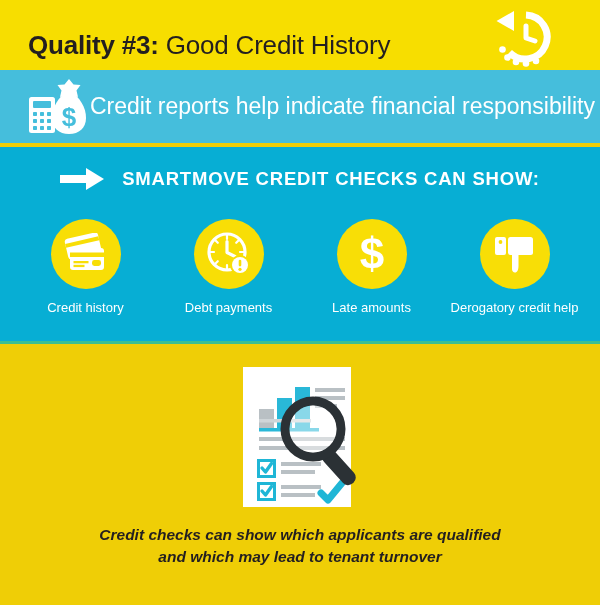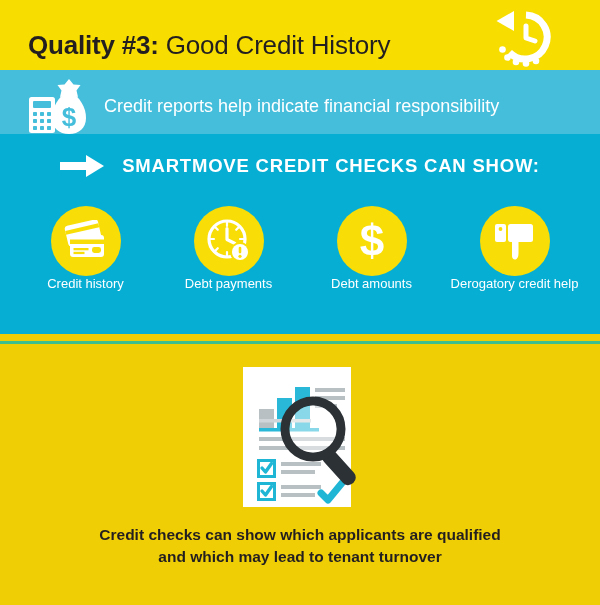--- a/index.html
+++ b/index.html
@@ -56,31 +56,31 @@
     display: flex;
     align-items: center;
   }
   .subhead-icon {
     margin-left: 28px;
     width: 62px;
     height: 56px;
     flex: none;
   }
   .subhead-text {
-    margin-left: 14px;
-    font-size: 18px;
+    margin-left: 0;
+    font-size: 23px;
     color: #ffffff;
     white-space: nowrap;
     font-weight: 400;
   }
 
   
   .cyan-band {
     position: absolute;
-    left: 0; top: 134px;
+    left: 0; top: 147px;
     width: 600px; height: 200px;
     background: #07AED4;
   }
   .cyan-divider {
     position: absolute;
     left: 0; top: 341px;
     width: 600px; height: 3px;
     background: #3DBF8F;
   }
 
@@ -123,20 +123,21 @@
   .feature-circle {
     width: 70px;
     height: 70px;
     border-radius: 50%;
     background: #F8DE06;
     display: flex;
     align-items: center;
     justify-content: center;
   }
   .feature-label {
+    margin-top: 11px;
     font-size: 13px;
     color: #ffffff;
     text-align: center;
     line-height: 1.25;
     max-width: 130px;
   }
 
   
   .bottom-band {
     position: absolute;
@@ -156,20 +157,21 @@
     left: 0;
     top: 180px;
     width: 600px;
     text-align: center;
     font-size: 15.5px;
     font-weight: 700;
     color: #231f20;
     line-height: 1.42;
     padding: 0 90px;
     box-sizing: border-box;
+    font-style: italic;
   }
 </style>
 </head>
 <body>
 
 <div class="page">
 
   <div class="header-band">
     <div class="header-title">
       <span class="q-strong">Quality #3:</span><span> Good Credit History</span>
@@ -268,21 +270,21 @@
         </div>
         <div class="feature-label">Debt payments</div>
       </div>
 
       <div class="feature">
         <div class="feature-circle">
           <svg width="44" height="46" viewBox="0 0 44 46">
             <text x="22" y="38" font-family="Liberation Sans, sans-serif" font-size="44" font-weight="700" fill="#ffffff" text-anchor="middle">$</text>
           </svg>
         </div>
-        <div class="feature-label">Debt amounts</div>
+        <div class="feature-label">Late amounts</div>
       </div>
 
       <div class="feature">
         <div class="feature-circle">
           <svg width="44" height="42" viewBox="0 0 44 42">
 
             <rect x="2" y="4" width="11" height="18" rx="2" fill="#ffffff"></rect>
             <circle cx="7.5" cy="9" r="1.9" fill="#F8DE06"></circle>
 
             <rect x="15" y="4" width="25" height="18" rx="2.5" fill="#ffffff"></rect>

